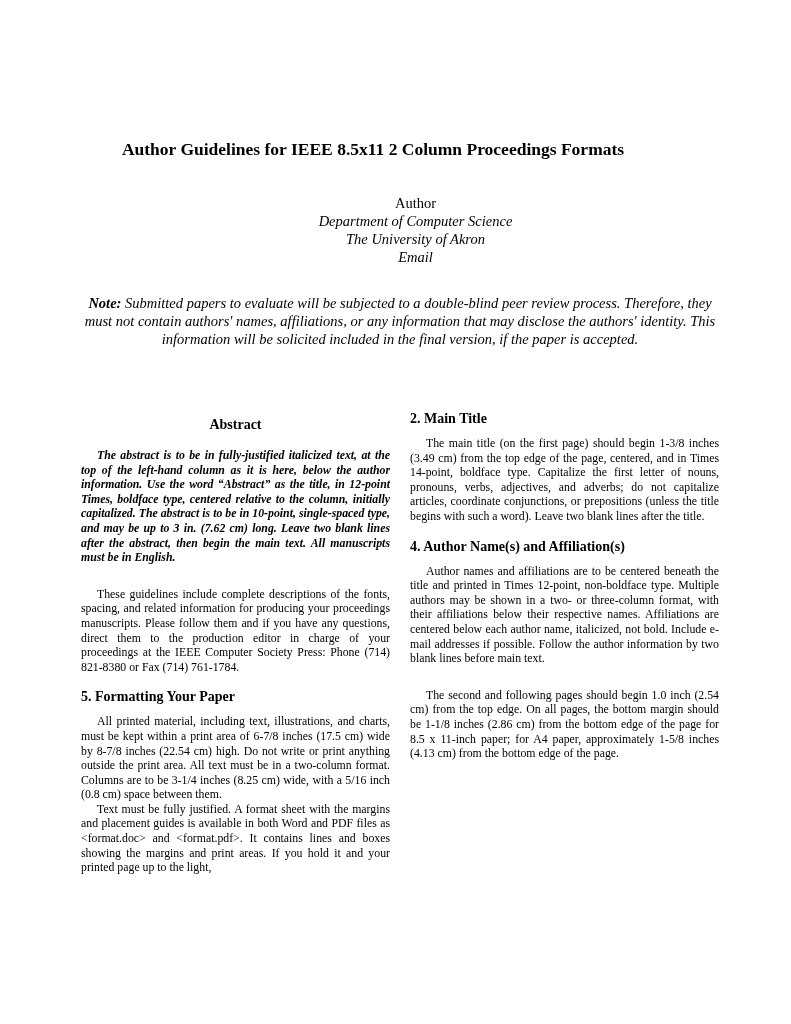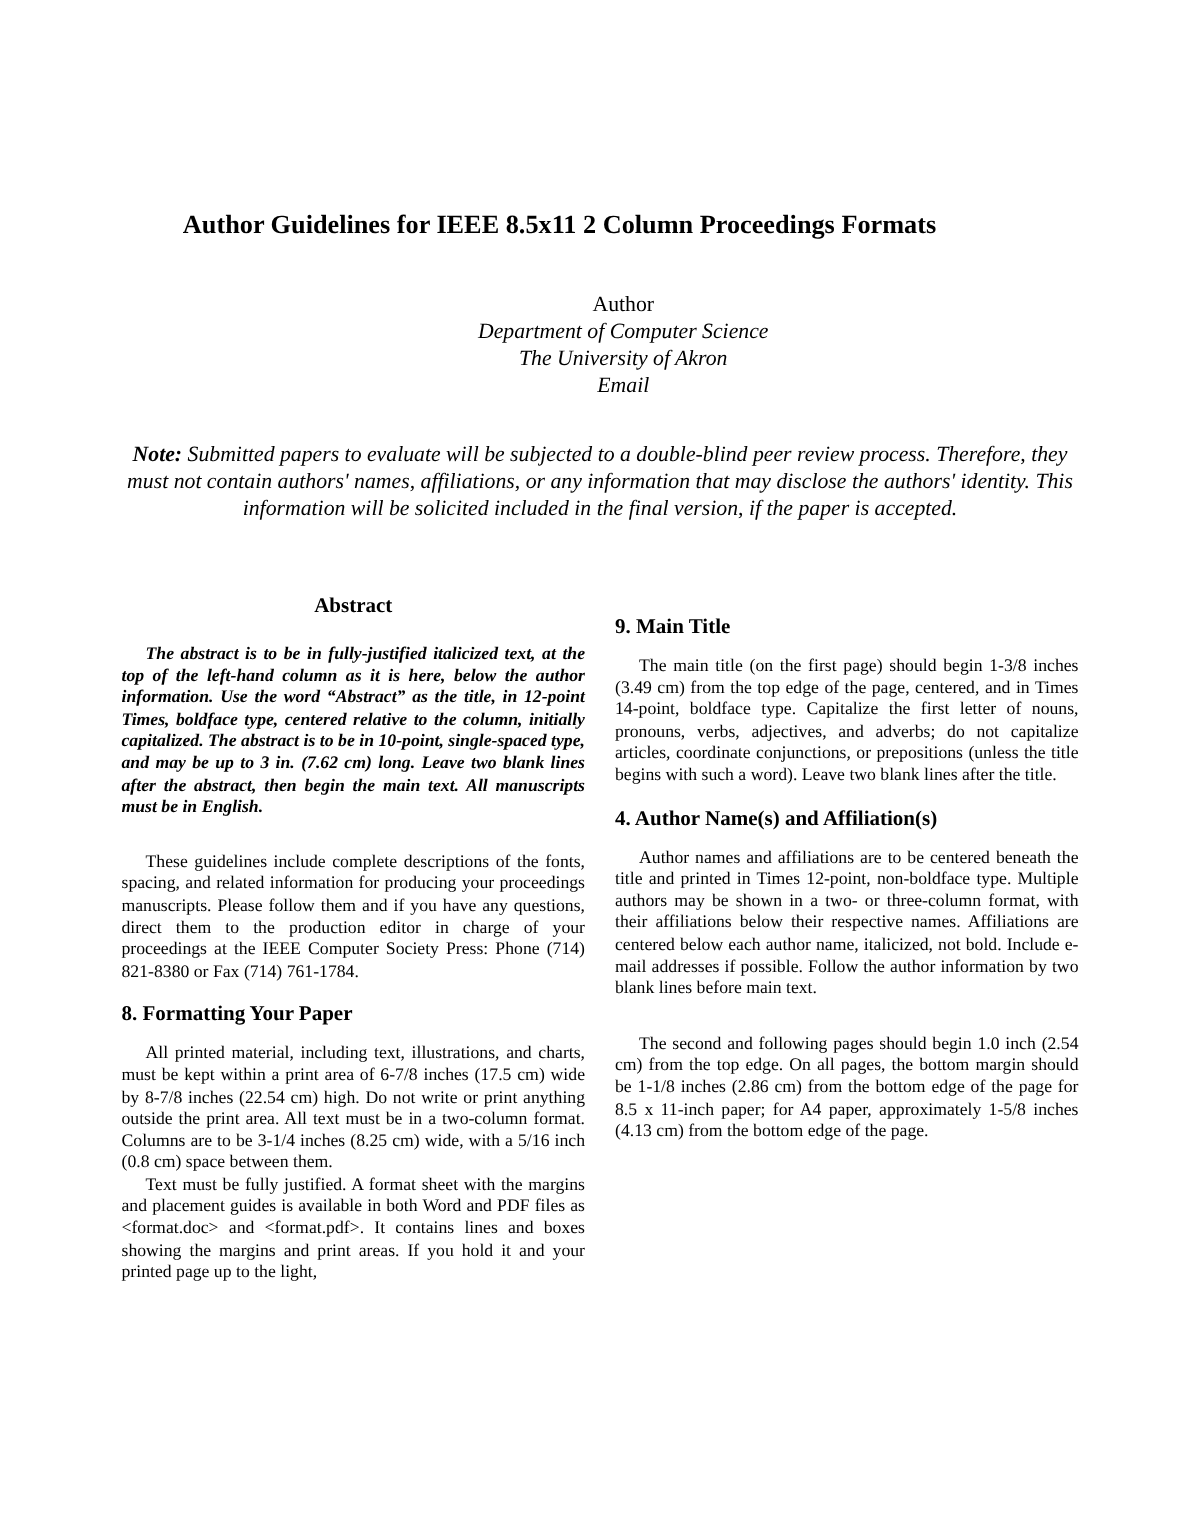--- a/index.html
+++ b/index.html
@@ -7,21 +7,21 @@
          font-family: "Liberation Serif", "DejaVu Serif", serif; color: #000; }
   .title { position: absolute; top: 138px; left: 0; width: 746px; text-align: center;
            font-weight: bold; font-size: 17.5px; line-height: 22px; }
   .authors { position: absolute; top: 194px; left: 0; width: 791px; text-align: center;
              font-size: 14.5px; line-height: 18px; padding-left: 20px; }
   .authors .aff { font-style: italic; text-align: center; }
   .note { position: absolute; top: 294px; left: 80px; width: 640px; text-align: center;
           font-style: italic; font-size: 14.5px; line-height: 18px; }
   .note b { font-weight: bold; }
   .col { position: absolute; top: 396px; width: 309px; font-size: 11.8px; line-height: 14.6px; }
-  .col.left { left: 81px; }
+  .col.left { left: 81px; margin-top: 20px; }
   .col.right { left: 410px; }
   .col p { margin: 0; text-align: justify; text-indent: 16px; }
   .col p.noindent { text-indent: 0; }
   .col h2 { font-size: 14px; font-weight: bold; margin: 0; line-height: 18px; }
   .col h2.abs { text-align: center; }
   .abstract p { font-style: italic; font-weight: bold; }
   .gap-m { height: 14px; }
   .gap-h { height: 8px; }
 </style>
 </head>
@@ -41,29 +41,29 @@
 <div class="col left">
   <div class="abstract">
     <h2 class="abs">Abstract</h2>
     <div class="gap-m"></div>
     <p>The abstract is to be in fully-justified italicized text, at the top of the left-hand column as it is here, below the author information.  Use the word “Abstract” as the title, in 12-point Times, boldface type, centered relative to the column, initially capitalized.  The abstract is to be in 10-point, single-spaced type, and may be up to 3 in.  (7.62 cm) long.  Leave two blank lines after the abstract, then begin the main text.  All manuscripts must be in English.</p>
   </div>
   <div class="gap-m"></div>
   <div class="gap-h"></div>
   <p>These guidelines include complete descriptions of the fonts, spacing, and related information for producing your proceedings manuscripts.  Please follow them and if you have any questions, direct them to the production editor in charge of your proceedings at the IEEE Computer Society Press: Phone (714) 821-8380 or Fax (714) 761-1784.</p>
   <div class="gap-m"></div>
-  <h2>8. Formatting Your Paper</h2>
+  <h2>5. Formatting Your Paper</h2>
   <div class="gap-h"></div>
   <p>All printed material, including text, illustrations, and charts, must be kept within a print area of 6-7/8 inches (17.5 cm) wide by 8-7/8 inches (22.54 cm) high.  Do not write or print anything outside the print area.  All text must be in a two-column format.  Columns are to be 3-1/4 inches (8.25 cm) wide, with a 5/16 inch (0.8 cm) space between them.</p>
   <p>Text must be fully justified.  A format sheet with the margins and placement guides is available in both Word and PDF files as &lt;format.doc&gt; and &lt;format.pdf&gt;.  It contains lines and boxes showing the margins and print areas.  If you hold it and your printed page up to the light,</p>
 </div>
 
 <div class="col right">
   <div class="gap-m"></div>
-  <h2>9. Main Title</h2>
+  <h2>2. Main Title</h2>
   <div class="gap-h"></div>
   <p>The main title (on the first page) should begin 1-3/8 inches (3.49 cm) from the top edge of the page, centered, and in Times 14-point, boldface type.  Capitalize the first letter of nouns, pronouns, verbs, adjectives, and adverbs; do not capitalize articles, coordinate conjunctions, or prepositions (unless the title begins with such a word).  Leave two blank lines after the title.</p>
   <div class="gap-m"></div>
   <h2>4. Author Name(s) and Affiliation(s)</h2>
   <div class="gap-h"></div>
   <p>Author names and affiliations are to be centered beneath the title and printed in Times 12-point, non-boldface type.  Multiple authors may be shown in a two- or three-column format, with their affiliations below their respective names.  Affiliations are centered below each author name, italicized, not bold.  Include e-mail addresses if possible.  Follow the author information by two blank lines before main text.</p>
   <div class="gap-m"></div>
   <div class="gap-h"></div>
   <p>The second and following pages should begin 1.0 inch (2.54 cm) from the top edge.  On all pages, the bottom margin should be 1-1/8 inches (2.86 cm) from the bottom edge of the page for 8.5 x 11-inch paper; for A4 paper, approximately 1-5/8 inches (4.13 cm) from the bottom edge of the page.</p>
 </div>

